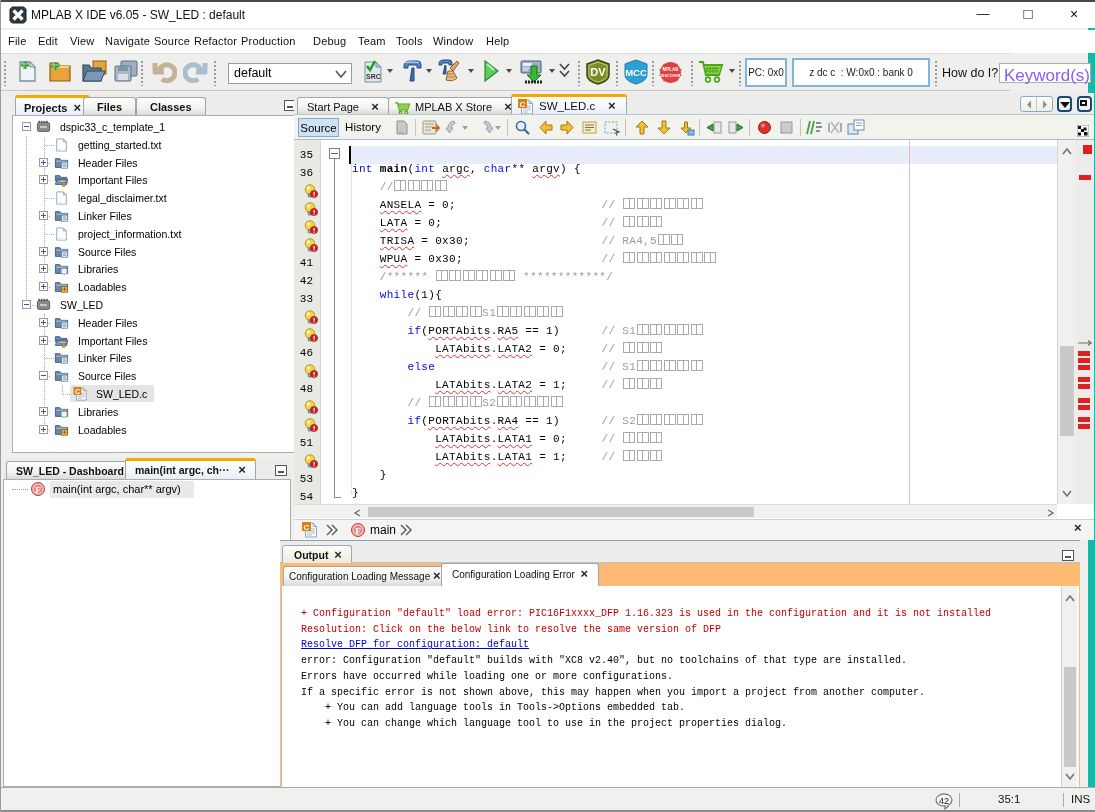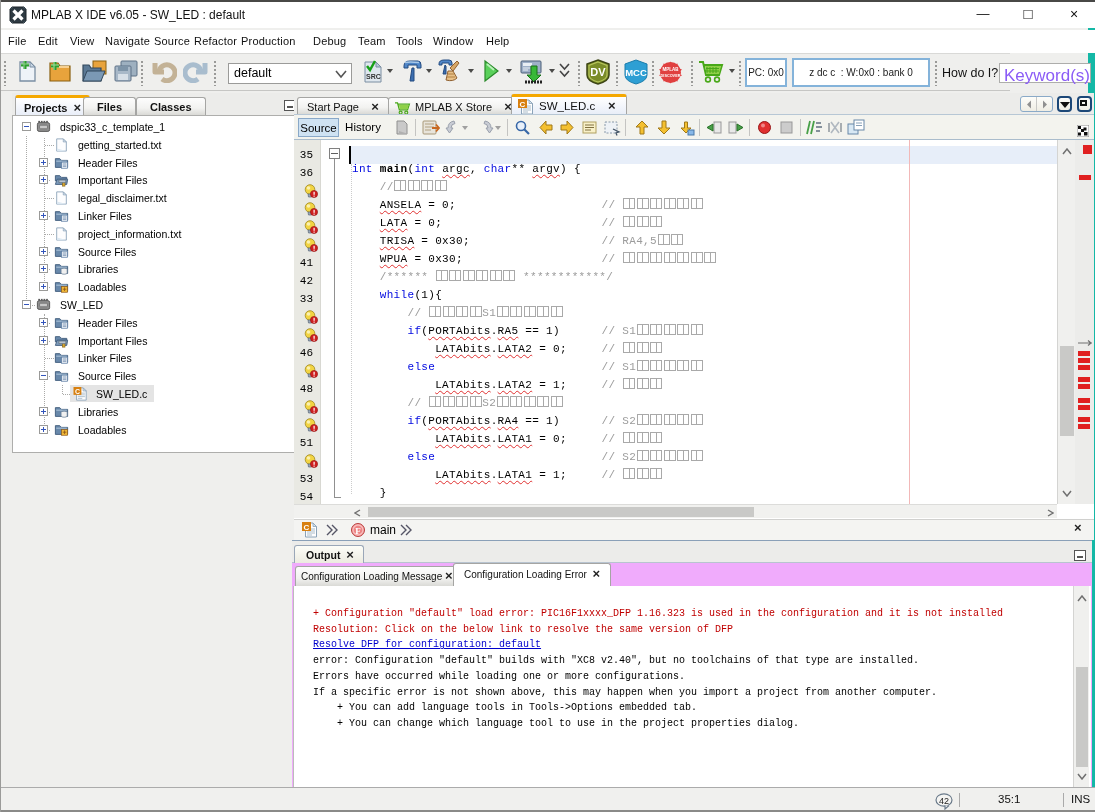--- a/index.html
+++ b/index.html
@@ -59,21 +59,21 @@
 
 .j{display:inline-block;width:12px;height:11px;margin:0 0.765px -1px;background:
  linear-gradient(currentColor,currentColor) 0 0/100% 1px no-repeat,
  linear-gradient(currentColor,currentColor) 0 100%/100% 1px no-repeat,
  linear-gradient(currentColor,currentColor) 50% 0/1px 100% no-repeat,
  linear-gradient(currentColor,currentColor) 0 0/1px 100% no-repeat,
  linear-gradient(currentColor,currentColor) 100% 0/1px 100% no-repeat;opacity:.85}
 #hscroll{left:0;top:411px;width:763px;height:14px;background:#f1f1ef;border-top:1px solid #dcdcda}
 #crumbs{left:0;top:426px;width:800px;height:21px;background:#f4f4f2;border-top:1px solid #d0d0ce}
 
-#outpanel{left:291px;top:540px;width:800px;height:247px;background:#f0abfc;border-top:1px solid #8aa0b8}
+#outpanel{left:279px;top:540px;width:800px;height:247px;background:#fdba74;border-top:1px solid #8aa0b8}
 #outtab{left:0;top:0;width:800px;height:22px;border-bottom:1px solid #b8c4d0}
 #outtabs2{left:0;top:22px;width:800px;height:23px}
 #outbody{left:1px;top:45px;width:798px;height:202px;background:#fff;border-left:1px solid #bcbcba}
 #outtext{left:19px;top:20px;font-family:"Liberation Mono",monospace;font-size:10px;line-height:15.7px;white-space:pre;color:#000}
 .red{color:#c00000}
 .blue{color:#0000cc;text-decoration:underline}
 
 #statusbar{left:0;top:787px;width:1095px;height:23px;background:#f0f0ee;border-top:1px solid #ababab;font-size:11.5px;color:#111}
 </style>
 </head>
@@ -445,20 +445,35 @@
      <div class="trow">
               <i class="handle plus" style="left:26px"></i>
               <svg class="ticon" style="left:41px" width="16" height="16" viewBox="0 0 16 16">
                 <use href="#i-folderload"></use>
               </svg>
               <span class="txt" style="left:65px">Loadables</span>
             </div>
     </div>
    </div>
   </div>
+  <div id="navpanel" class="abs">
+   <div id="navtabs" class="abs tabrow">
+    <div class="tab inactive" style="left:3px;top:3px;height:18px;padding:3px 9px 0 9px;font-weight:bold;font-size:10.5px">SW_LED - Dashboard</div>
+    <div class="tab active orangetop" style="left:122px;top:0;height:21px;padding:3px 9px 0 9px;font-weight:bold;font-size:10.5px">main(int argc, ch···&nbsp;&nbsp;&nbsp;<span class="x" style="font-size:10px">×</span></div>
+    <div class="abs minbtn" style="left:272px;top:7px"></div>
+   </div>
+   <div id="navbody" class="abs">
+    <div class="abs" style="left:8px;top:9px;width:16px;border-top:1px dotted #9a9a98"></div>
+    <div class="abs" style="left:46px;top:1px;width:144px;height:17px;background:#e9e9e9"></div>
+    <svg class="abs" style="left:27px;top:2px" width="14" height="14" viewBox="0 0 14 14">
+            <use href="#i-ffunc"></use>
+          </svg>
+    <span class="abs" style="left:49px;top:3px;font-size:11px">main(int argc, char** argv)</span>
+   </div>
+  </div>
  </div>
  <div id="edcol" class="abs">
   <div id="edtabs" class="abs">
    <div class="tab inactive" style="left:3px;top:4px;height:17px;padding:3px 9px 0 9px;font-size:11px">Start Page&nbsp;&nbsp;&nbsp;&nbsp;<span class="x" style="font-size:10px">×</span></div>
    <div class="tab inactive" style="left:94px;top:4px;height:17px;padding:3px 9px 0 26px;font-size:11px">MPLAB X Store&nbsp;&nbsp;&nbsp;&nbsp;<span class="x" style="font-size:10px">×</span>
     <svg class="abs" style="left:5px;top:3px" width="17" height="15" viewBox="0 0 26 24">
             <path d="M1 3 L5 3 L8 14 L21 14 L24 5 L6 5" fill="none" stroke="#48a818" stroke-width="2"></path>
             <path d="M7 6 L23 6 L21 13 L9 13 Z" fill="#8fd048"></path>
             <circle cx="10" cy="18.5" r="2.4" fill="none" stroke="#48a818" stroke-width="1.8"></circle>
             <circle cx="19" cy="18.5" r="2.4" fill="none" stroke="#48a818" stroke-width="1.8"></circle>
@@ -652,21 +667,20 @@
 <div class="cl">    <span class="c">/****** <i class="j"></i><i class="j"></i><i class="j"></i><i class="j"></i><i class="j"></i><i class="j"></i> ************/</span></div>
 <div class="cl">    <span class="k">while</span>(1){</div>
 <div class="cl">        <span class="c">// <i class="j"></i><i class="j"></i><i class="j"></i><i class="j"></i>S1<i class="j"></i><i class="j"></i><i class="j"></i><i class="j"></i><i class="j"></i></span></div>
 <div class="cl">        <span class="k">if</span>(<span class="wv">PORTAbits</span>.<span class="wv">RA5</span> == 1)      <span class="c">// S1<i class="j"></i><i class="j"></i><i class="j"></i><i class="j"></i><i class="j"></i></span></div>
 <div class="cl">            <span class="wv">LATAbits</span>.<span class="wv">LATA2</span> = 0;     <span class="c">// <i class="j"></i><i class="j"></i><i class="j"></i></span></div>
 <div class="cl">        <span class="k">else</span>                        <span class="c">// S1<i class="j"></i><i class="j"></i><i class="j"></i><i class="j"></i><i class="j"></i></span></div>
 <div class="cl">            <span class="wv">LATAbits</span>.<span class="wv">LATA2</span> = 1;     <span class="c">// <i class="j"></i><i class="j"></i><i class="j"></i></span></div>
 <div class="cl">        <span class="c">// <i class="j"></i><i class="j"></i><i class="j"></i><i class="j"></i>S2<i class="j"></i><i class="j"></i><i class="j"></i><i class="j"></i><i class="j"></i></span></div>
 <div class="cl">        <span class="k">if</span>(<span class="wv">PORTAbits</span>.<span class="wv">RA4</span> == 1)      <span class="c">// S2<i class="j"></i><i class="j"></i><i class="j"></i><i class="j"></i><i class="j"></i></span></div>
 <div class="cl">            <span class="wv">LATAbits</span>.<span class="wv">LATA1</span> = 0;     <span class="c">// <i class="j"></i><i class="j"></i><i class="j"></i></span></div>
-<div class="cl">        <span class="k">else</span>                        <span class="c">// S2<i class="j"></i><i class="j"></i><i class="j"></i><i class="j"></i><i class="j"></i></span></div>
 <div class="cl">            <span class="wv">LATAbits</span>.<span class="wv">LATA1</span> = 1;     <span class="c">// <i class="j"></i><i class="j"></i><i class="j"></i></span></div>
 <div class="cl">    }</div>
 <div class="cl">}</div>
         </div>
 
    <div class="abs" style="left:763px;top:0;width:18px;height:364px;background:#f0f0ee;border-left:1px solid #d4d4d2">
     <svg class="abs" style="left:4px;top:8px" width="10" height="7" viewBox="0 0 10 7">
             <path d="M1 6 L5 1 L9 6" fill="none" stroke="#707070" stroke-width="1.5"></path>
           </svg>
     <div class="abs" style="left:2px;top:206px;width:14px;height:90px;background:#c9c9c7"></div>

